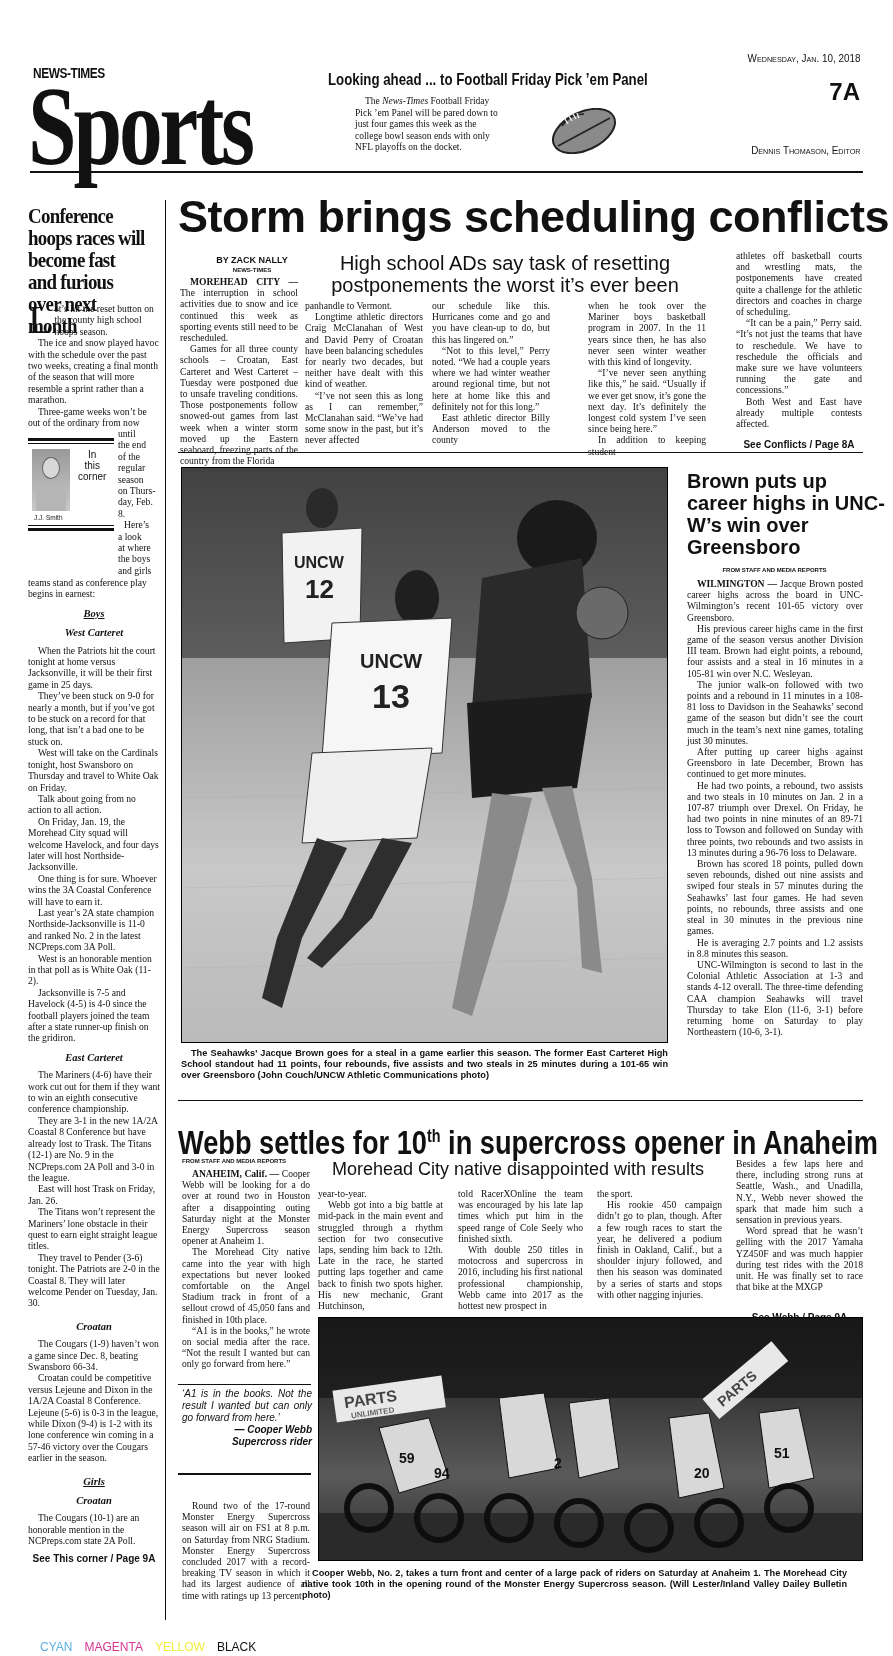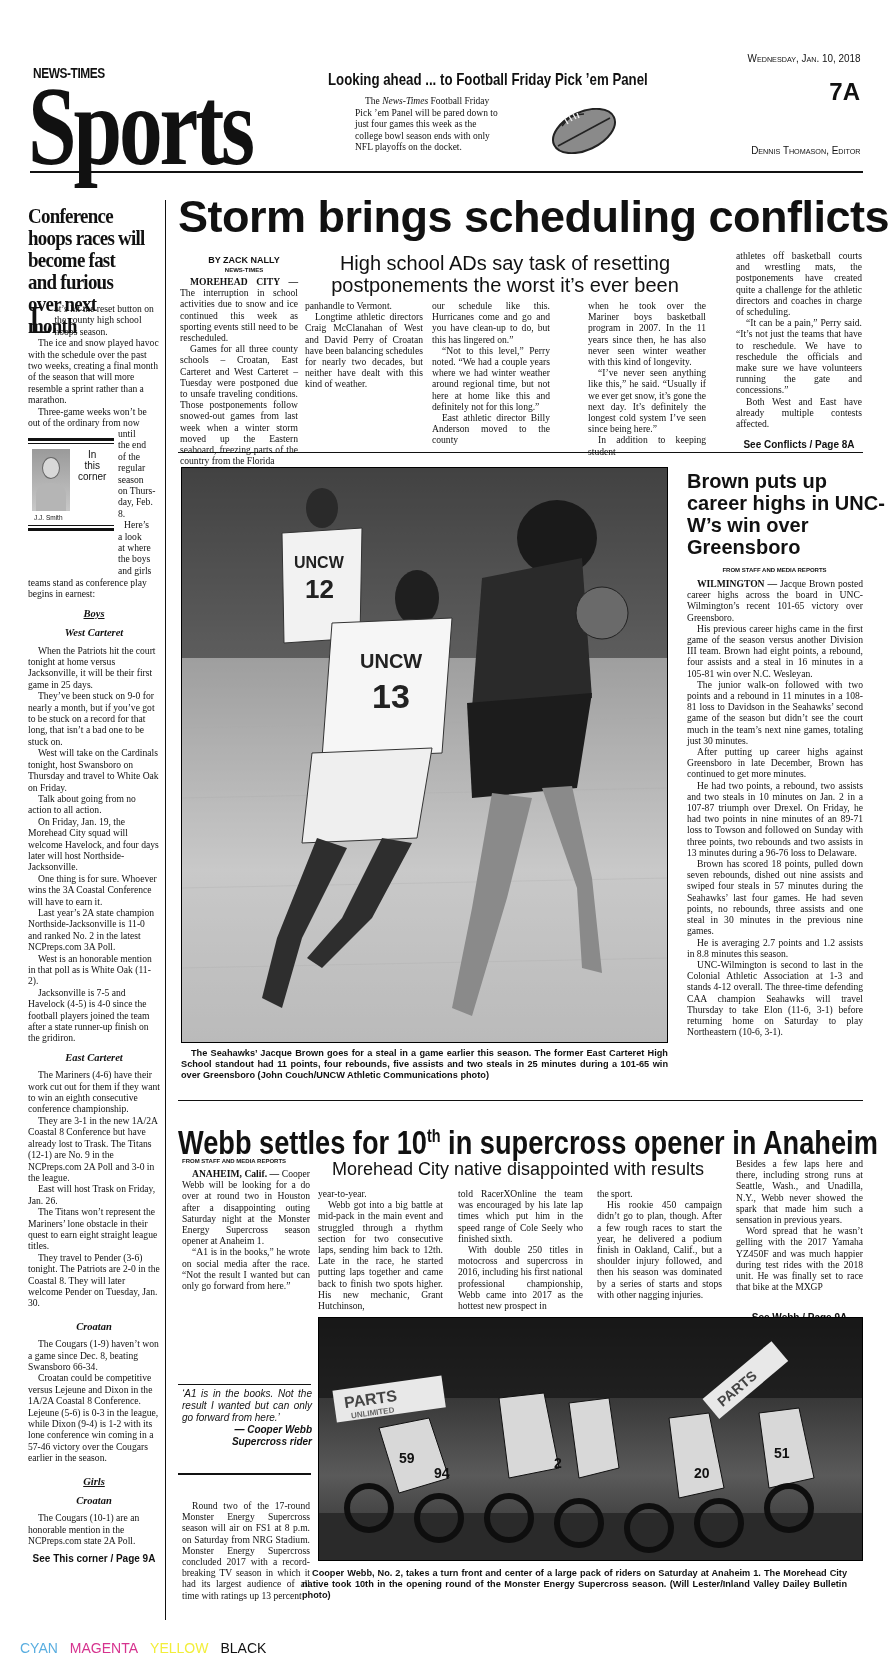--- a/index.html
+++ b/index.html
@@ -37,21 +37,21 @@
   .byline { font-family: "Liberation Sans", sans-serif; font-weight: bold; font-size: 9px; text-align: center; }
   .credit { font-family: "Liberation Sans", sans-serif; font-weight: bold; font-size: 6px; text-align: center; }
   .hl-brown { left: 687px; top: 470px; width: 200px; font-family: "Liberation Sans", sans-serif; font-weight: bold; font-size: 20px; line-height: 22px; }
   .hl-webb { left: 178px; top: 1117px; font-family: "Liberation Sans", sans-serif; font-weight: bold; font-size: 34px; line-height: 38px; transform: scaleX(0.8); transform-origin: left; white-space: nowrap; }
   .caption { font-family: "Liberation Sans", sans-serif; font-weight: bold; font-size: 9.2px; line-height: 11px; text-align: justify; }
   .caption p { text-indent: 10px; }
   .quote-box { left: 182px; top: 1388px; width: 130px; font-family: "Liberation Sans", sans-serif; font-style: italic; font-size: 10px; line-height: 12px; text-align: justify; }
   .quote-attr { text-align: right; font-weight: bold; }
 
   .photo { position: absolute; border: 1px solid #000; overflow: hidden; }
-  .cmyk { left: 20px; top: 1640px; font-family: "Liberation Sans", sans-serif; font-size: 14px; letter-spacing: 0px; white-space: nowrap; }
+  .cmyk { left: 40px; top: 1640px; font-family: "Liberation Sans", sans-serif; font-size: 12px; letter-spacing: 0px; white-space: nowrap; }
   .cmyk span { margin-right: 12px; }
 </style>
 </head>
 <body>
 
 <div class="abs mast-brand">NEWS-TIMES</div>
 <div class="abs mast-sports">Sports</div>
 <div class="abs promo-title">Looking ahead ... to Football Friday Pick ’em Panel</div>
 <div class="abs promo-body"><span>The </span><i>News-Times</i><span> Football Friday Pick ’em Panel will be pared down to just four games this week as the college bowl season ends with only NFL playoffs on the docket.</span></div>
 <div class="abs football">
@@ -137,32 +137,33 @@
   <div class="sub-head i" style="margin-top:12px">Croatan</div>
   <p>The Cougars (1-9) haven’t won a game since Dec. 8, beating Swansboro 66-34.</p>
     <p>Croatan could be competitive versus Lejeune and Dixon in the 1A/2A Coastal 8 Conference. Lejeune (5-6) is 0-3 in the league, while Dixon (9-4) is 1-2 with its lone conference win coming in a 57-46 victory over the Cougars earlier in the season.</p>
   <div class="sub-head u" style="margin-top:12px">Girls</div>
   <div class="sub-head i">Croatan</div>
   <p>The Cougars (10-1) are an honorable mention in the NCPreps.com state 2A Poll.</p>
   <div class="see-link" style="margin-top:6px">See This corner / Page 9A</div>
 </div>
 
 <div class="abs hl-storm">Storm brings scheduling conflicts</div>
-<div class="abs" style="left:184px; top:255px; width:120px;">
+<div class="abs" style="left:192px; top:255px; width:120px;">
   <div class="byline">BY ZACK NALLY</div>
   <div class="credit" style="margin-top:2px">NEWS-TIMES</div>
 </div>
 <div class="abs body-text" style="left:180px; top:276px; width:118px;">
   <p><b>MOREHEAD CITY —</b><span> The interruption in school activities due to snow and ice continued this week as sporting events still need to be rescheduled.</span></p>
   <p>Games for all three county schools – Croatan, East Carteret and West Carteret – Tuesday were postponed due to unsafe traveling conditions. Those postponements follow snowed-out games from last week when a winter storm moved up the Eastern seaboard, freezing parts of the country from the Florida</p>
 </div>
 <div class="abs deck" style="left:305px; top:252px; width:400px;">High school ADs say task of resetting postponements the worst it’s ever been</div>
 <div class="abs body-text" style="left:305px; top:300px; width:118px;">
   <p style="text-indent:0">panhandle to Vermont.</p>
     <p>Longtime athletic directors Craig McClanahan of West and David Perry of Croatan have been balancing schedules for nearly two decades, but neither have dealt with this kind of weather.</p>
+    <p>“I’ve not seen this as long as I can remember,” McClanahan said. “We’ve had some snow in the past, but it’s never affected</p>
 </div>
 <div class="abs body-text" style="left:432px; top:300px; width:118px;">
   <p style="text-indent:0">our schedule like this. Hurricanes come and go and you have clean-up to do, but this has lingered on.”</p>
     <p>“Not to this level,” Perry noted. “We had a couple years where we had winter weather around regional time, but not here at home like this and definitely not for this long.”</p>
     <p>East athletic director Billy Anderson moved to the county</p>
 </div>
 <div class="abs body-text" style="left:588px; top:300px; width:118px;">
   <p style="text-indent:0">when he took over the Mariner boys basketball program in 2007. In the 11 years since then, he has also never seen winter weather with this kind of longevity.</p>
     <p>“I’ve never seen anything like this,” he said. “Usually if we ever get snow, it’s gone the next day. It’s definitely the longest cold system I’ve seen since being here.”</p>
     <p>In addition to keeping student-</p>
@@ -222,20 +223,21 @@
     <p>Brown has scored 18 points, pulled down seven rebounds, dished out nine assists and swiped four steals in 57 minutes during the Seahawks’ last four games. He had seven points, no rebounds, three assists and one steal in 30 minutes in the previous nine games.</p>
     <p>He is averaging 2.7 points and 1.2 assists in 8.8 minutes this season.</p>
     <p>UNC-Wilmington is second to last in the Colonial Athletic Association at 1-3 and stands 4-12 overall. The three-time defending CAA champion Seahawks will travel Thursday to take Elon (11-6, 3-1) before returning home on Saturday to play Northeastern (10-6, 3-1).</p>
 </div>
 <div class="rule" style="left:178px; top:1100px; width:685px; height:1px;"></div>
 
 <div class="abs hl-webb"><span>Webb settles for 10</span><sup style="font-size:18px">th</sup><span> in supercross opener in Anaheim</span></div>
 <div class="abs credit" style="left:182px; top:1158px; width:125px; text-align:left;">FROM STAFF AND MEDIA REPORTS</div>
 <div class="abs body-text" style="left:182px; top:1168px; width:128px;">
   <p><b>ANAHEIM, Calif. —</b><span> Cooper Webb will be looking for a do over at round two in Houston after a disappointing outing Saturday night at the Monster Energy Supercross season opener at Anaheim 1.</span></p>
+  <p>The Morehead City native came into the year with high expectations but never looked comfortable on the Angel Stadium track in front of a sellout crowd of 45,050 fans and finished in 10th place.</p>
     <p>“A1 is in the books,” he wrote on social media after the race. “Not the result I wanted but can only go forward from here.”</p>
 </div>
 <div class="rule" style="left:178px; top:1384px; width:133px; height:1px;"></div>
 <div class="abs quote-box">
   <div>‘A1 is in the books. Not the result I wanted but can only go forward from here.’</div>
   <div class="quote-attr">— Cooper Webb</div>
   <div class="quote-attr">Supercross rider</div>
 </div>
 <div class="rule" style="left:178px; top:1473px; width:133px; height:2px;"></div>
 <div class="abs body-text" style="left:182px; top:1500px; width:128px;">

